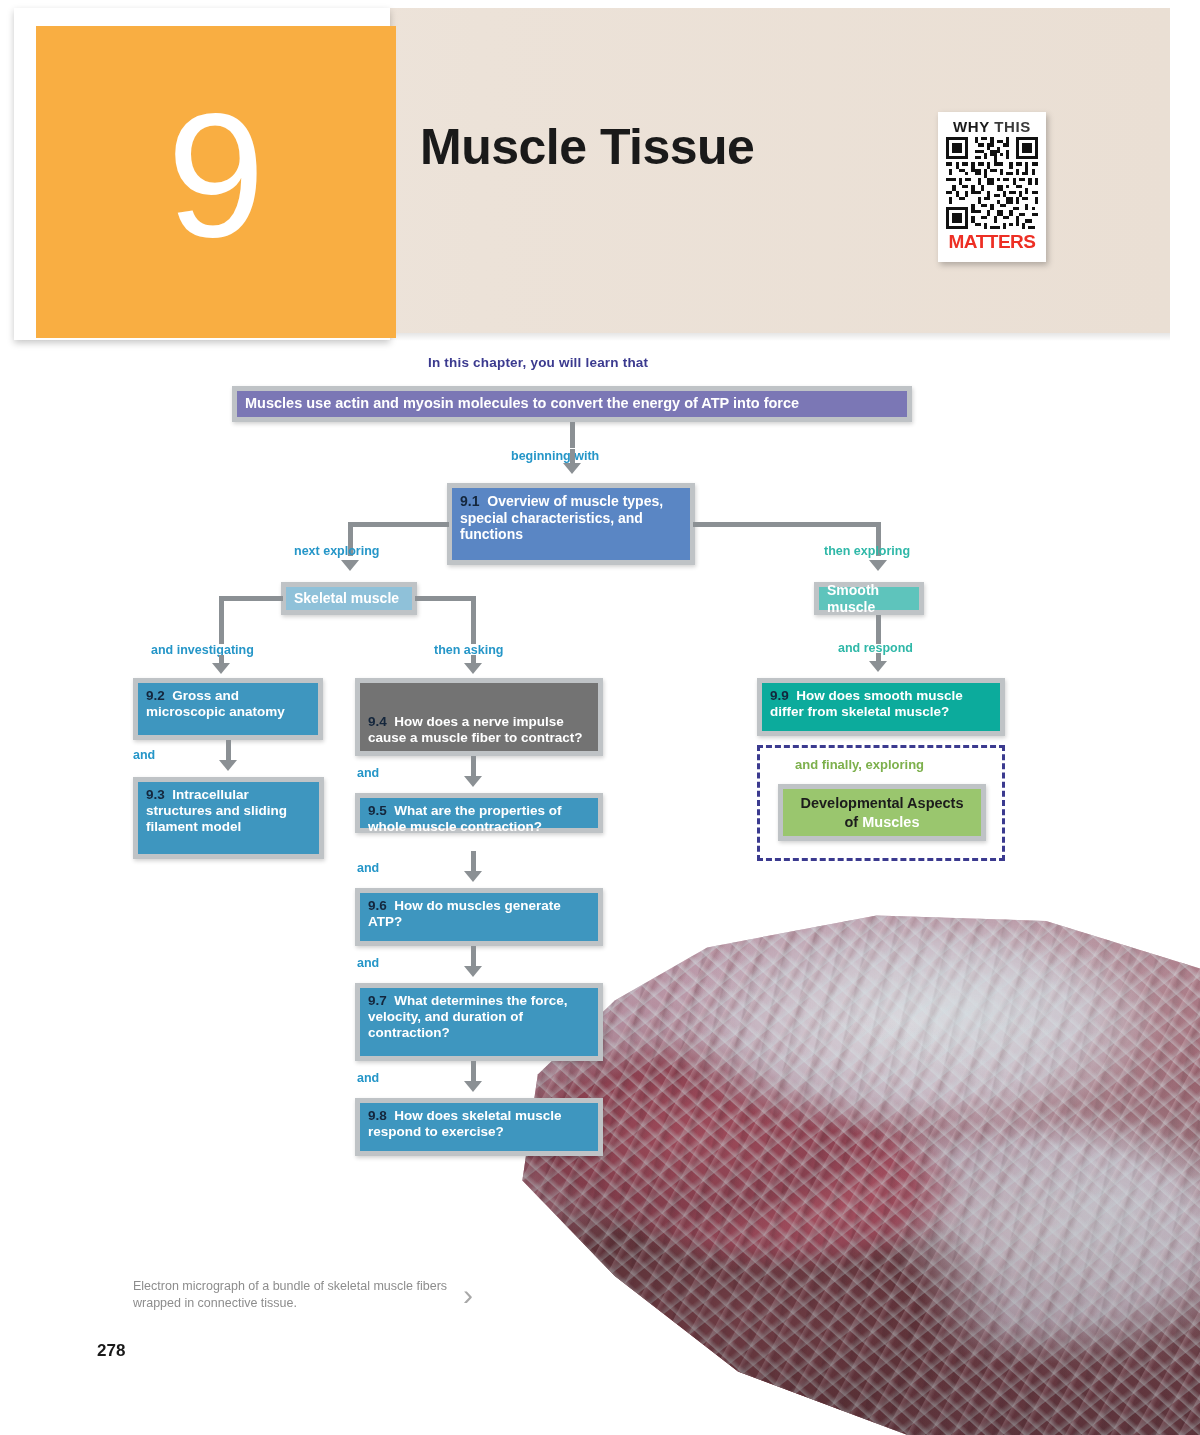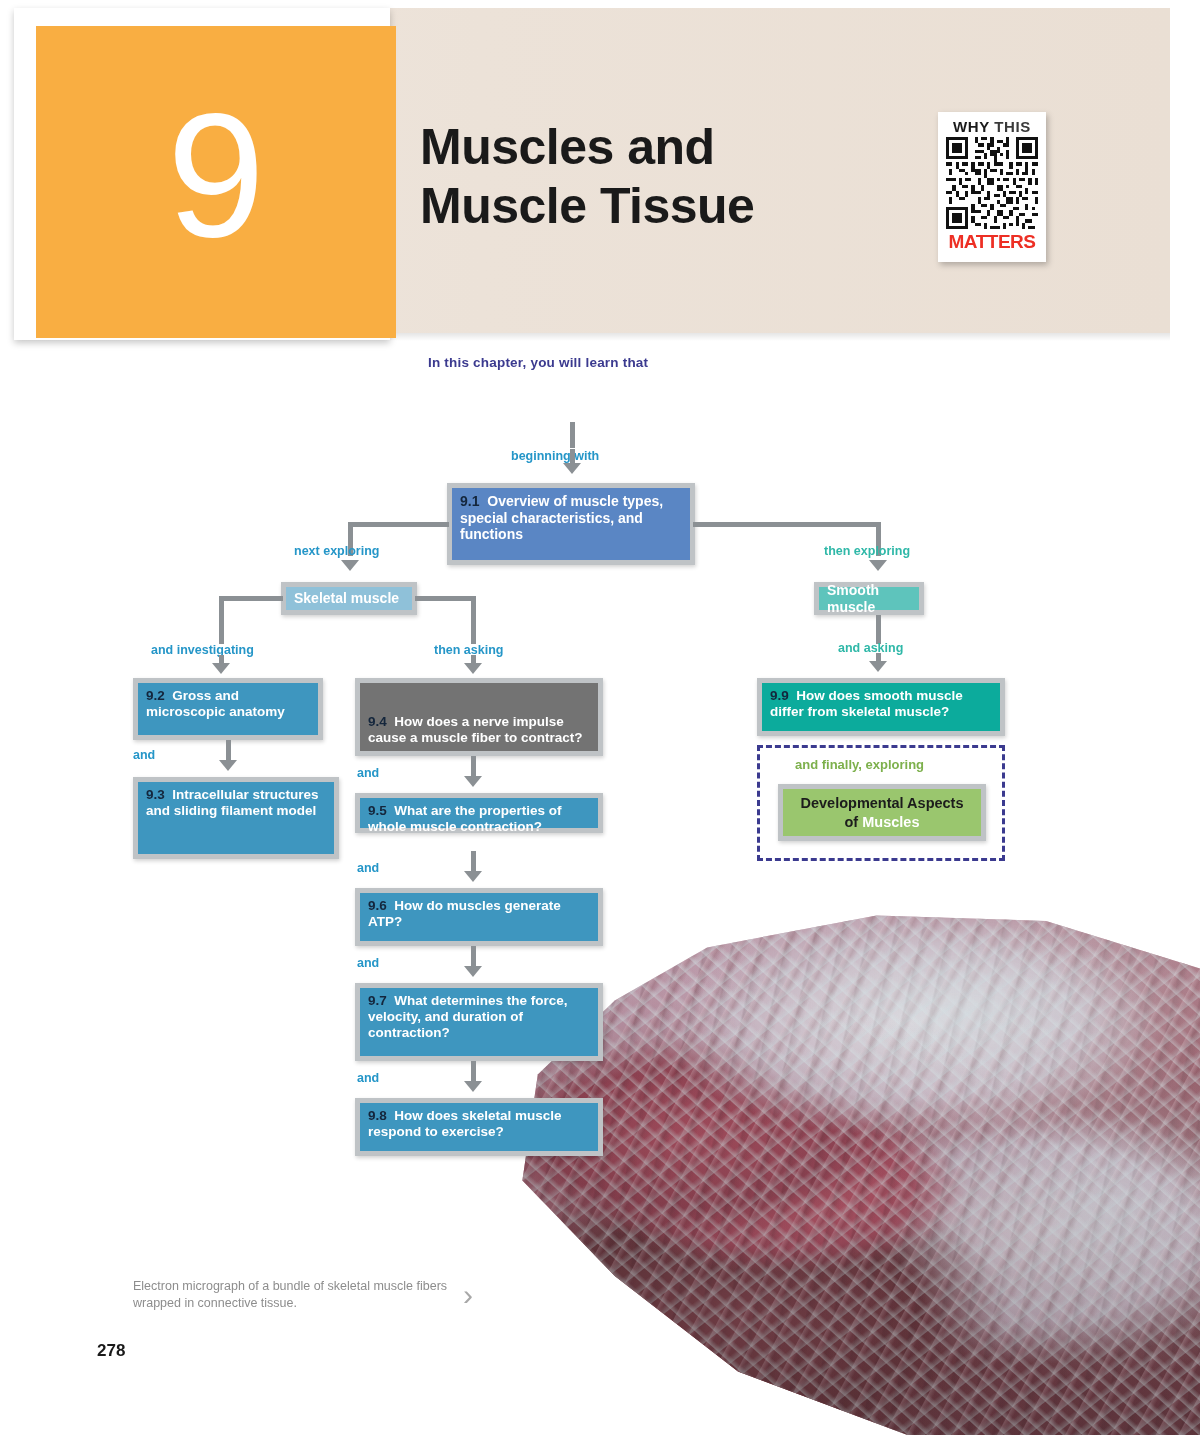--- a/index.html
+++ b/index.html
@@ -151,21 +151,20 @@
   <div class="header-band"></div>
   <div class="header-band-shadow"></div>
 
   <div class="chapter-box-white">
     <div class="chapter-box">
       <div class="chapter-number">9</div>
     </div>
   </div>
 
   <div class="chapter-title">
-    <div>Muscles and</div>
     <div>Muscle Tissue</div>
   </div>
 
   <div class="qr-badge">
     <div class="qr-why">
       <span>WHY</span>
       <span class="thin">THIS</span>
     </div>
     <div class="qr-grid">
       <svg viewBox="0 0 29 29" width="92" height="92" shape-rendering="crispEdges">
@@ -288,20 +287,25 @@
       <div class="fibers"></div>
       <div class="tissue"></div>
       <div class="shade"></div>
     </div>
   </div>
 
   <div class="fc">
 
     <div class="intro-label">In this chapter, you will learn that</div>
 
+    <div class="fbox" style="left:232px; top:386px; width:680px; height:36px;">
+      <div class="fill" style="background:#7b77b5;">
+        <span class="txt" style="font-size:14.5px;">Muscles use actin and myosin molecules to convert the energy of ATP into force</span>
+      </div>
+    </div>
 
     <div class="ln-v" style="left:570px; top:422px; height:26px;"></div>
     <div class="conn-label" style="left:511px; top:449px; color:#2596c8;">beginning with</div>
     <div class="ln-v" style="left:570px; top:449px; height:14px;"></div>
     <div class="arrow-d" style="left:563px; top:463px;"></div>
 
     <div class="fbox" style="left:447px; top:483px; width:248px; height:82px;">
       <div class="fill" style="background:#5a86c4; align-items:flex-start;">
         <span class="txt" style="font-size:14px;">
           <span class="num">9.1&nbsp;</span>
@@ -338,37 +342,37 @@
     <div class="ln-v" style="left:219px; top:655px; height:10px;"></div>
     <div class="arrow-d" style="left:212px; top:663px;"></div>
 
     <div class="ln-h" style="left:415px; top:596px; width:61px;"></div>
     <div class="ln-v" style="left:471px; top:596px; height:48px;"></div>
     <div class="conn-label" style="left:434px; top:643px; color:#2596c8;">then asking</div>
     <div class="ln-v" style="left:471px; top:655px; height:10px;"></div>
     <div class="arrow-d" style="left:464px; top:663px;"></div>
 
     <div class="ln-v" style="left:876px; top:615px; height:29px;"></div>
-    <div class="conn-label" style="left:838px; top:641px; color:#2fb8a8;">and asking</div>
+    <div class="conn-label" style="left:838px; top:641px; color:#2fb8a8;">and respond</div>
     <div class="ln-v" style="left:876px; top:653px; height:10px;"></div>
     <div class="arrow-d" style="left:869px; top:661px;"></div>
 
     <div class="fbox" style="left:133px; top:678px; width:190px; height:62px;">
       <div class="fill" style="background:#3e96bf; align-items:flex-start;">
         <span class="txt" style="font-size:13.5px;">
           <span class="num">9.2&nbsp;</span>
           <span>Gross and microscopic anatomy</span>
         </span>
       </div>
     </div>
     <div class="conn-label" style="left:133px; top:748px; color:#2596c8;">and</div>
     <div class="ln-v" style="left:226px; top:740px; height:22px;"></div>
     <div class="arrow-d" style="left:219px; top:760px;"></div>
 
-    <div class="fbox" style="left:133px; top:777px; width:206px; height:82px;">
+    <div class="fbox" style="left:133px; top:777px; width:191px; height:82px;">
       <div class="fill" style="background:#3e96bf; align-items:flex-start;">
         <span class="txt" style="font-size:13.5px;">
           <span class="num">9.3&nbsp;</span>
           <span>Intracellular structures and sliding filament model</span>
         </span>
       </div>
     </div>
 
     <div class="fbox" style="left:355px; top:678px; width:248px; height:78px;">
       <div class="fill" style="background:#737373; align-items:flex-end;">

